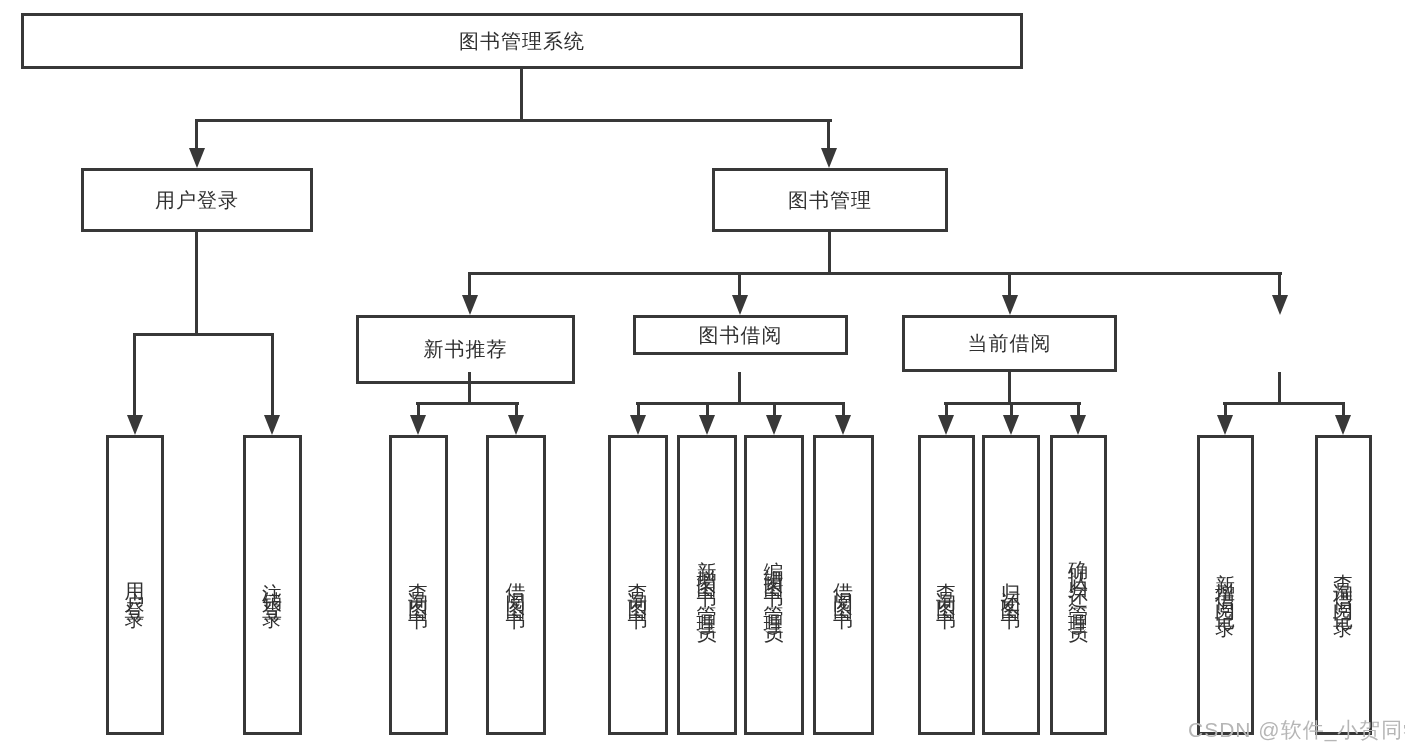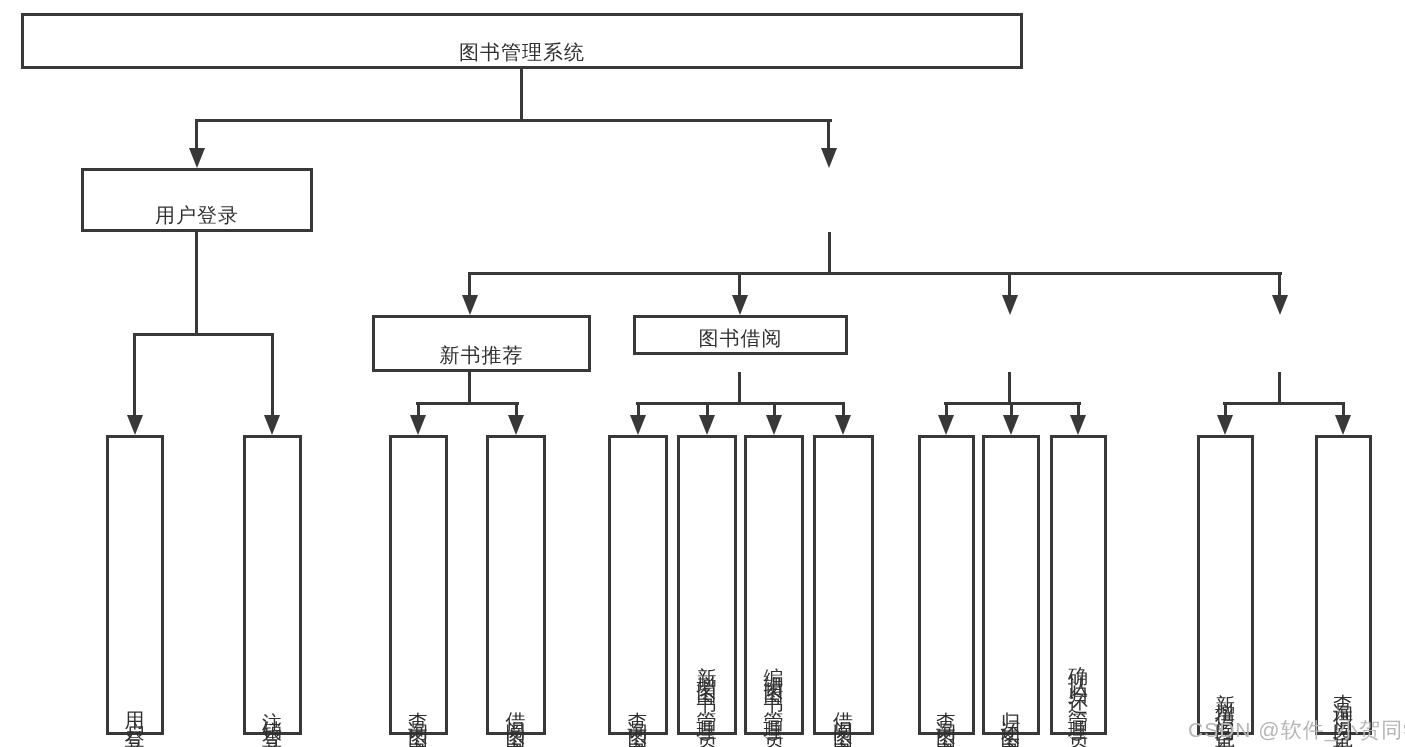--- a/index.html
+++ b/index.html
@@ -20,21 +20,21 @@
     height: 747px;
     background: var(--background);
     overflow: hidden;
   }
   .box {
     position: absolute;
     background: var(--background);
     border: 3px solid var(--line);
     box-sizing: border-box;
     display: flex;
-    align-items: flex-end;
+    align-items: center;
     justify-content: center;
     color: var(--text);
     font-size: 20px;
   }
   .htext {
     letter-spacing: 1px;
     white-space: nowrap;
   }
   .vtext {
     writing-mode: vertical-rl;
@@ -83,45 +83,51 @@
 
   <div class="vline" style="left:520px;top:69px;height:52px"></div>
   <div class="hline" style="left:196px;top:119px;width:636px"></div>
   <div class="vline" style="left:195px;top:119px;height:33px"></div>
   <div class="arrow" style="left:189px;top:148px"></div>
   <div class="vline" style="left:827px;top:119px;height:33px"></div>
   <div class="arrow" style="left:821px;top:148px"></div>
 
   <div class="box" style="left:81px;top:168px;width:232px;height:64px">
     <span class="htext">用户登录</span>
+  </div>
+  <div class="box" style="left:712px;top:168px;width:236px;height:64px">
+    <span class="htext">图书管理</span>
   </div>
 
   <div class="vline" style="left:195px;top:232px;height:103px"></div>
   <div class="hline" style="left:134px;top:333px;width:140px"></div>
   <div class="vline" style="left:133px;top:333px;height:86px"></div>
   <div class="arrow" style="left:127px;top:415px"></div>
   <div class="vline" style="left:271px;top:333px;height:86px"></div>
   <div class="arrow" style="left:264px;top:415px"></div>
 
   <div class="vline" style="left:828px;top:232px;height:43px"></div>
   <div class="hline" style="left:469px;top:272px;width:813px"></div>
   <div class="vline" style="left:468px;top:272px;height:28px"></div>
   <div class="arrow" style="left:462px;top:295px"></div>
   <div class="vline" style="left:738px;top:272px;height:28px"></div>
   <div class="arrow" style="left:732px;top:295px"></div>
   <div class="vline" style="left:1008px;top:272px;height:28px"></div>
   <div class="arrow" style="left:1002px;top:295px"></div>
   <div class="vline" style="left:1278px;top:272px;height:28px"></div>
   <div class="arrow" style="left:1272px;top:295px"></div>
 
-  <div class="box" style="left:372px;top:315px;width:219px;height:57px">
+  <div class="box" style="left:356px;top:315px;width:219px;height:69px">
     <span class="htext">新书推荐</span>
   </div>
   <div class="box" style="left:633px;top:315px;width:215px;height:40px">
     <span class="htext">图书借阅</span>
+  </div>
+  <div class="box" style="left:902px;top:315px;width:215px;height:57px">
+    <span class="htext">当前借阅</span>
   </div>
 
   <div class="vline" style="left:468px;top:372px;height:33px"></div>
   <div class="hline" style="left:416px;top:402px;width:103px"></div>
   <div class="vline" style="left:417px;top:402px;height:18px"></div>
   <div class="arrow" style="left:410px;top:415px"></div>
   <div class="vline" style="left:515px;top:402px;height:18px"></div>
   <div class="arrow" style="left:508px;top:415px"></div>
 
   <div class="vline" style="left:738px;top:372px;height:33px"></div>

